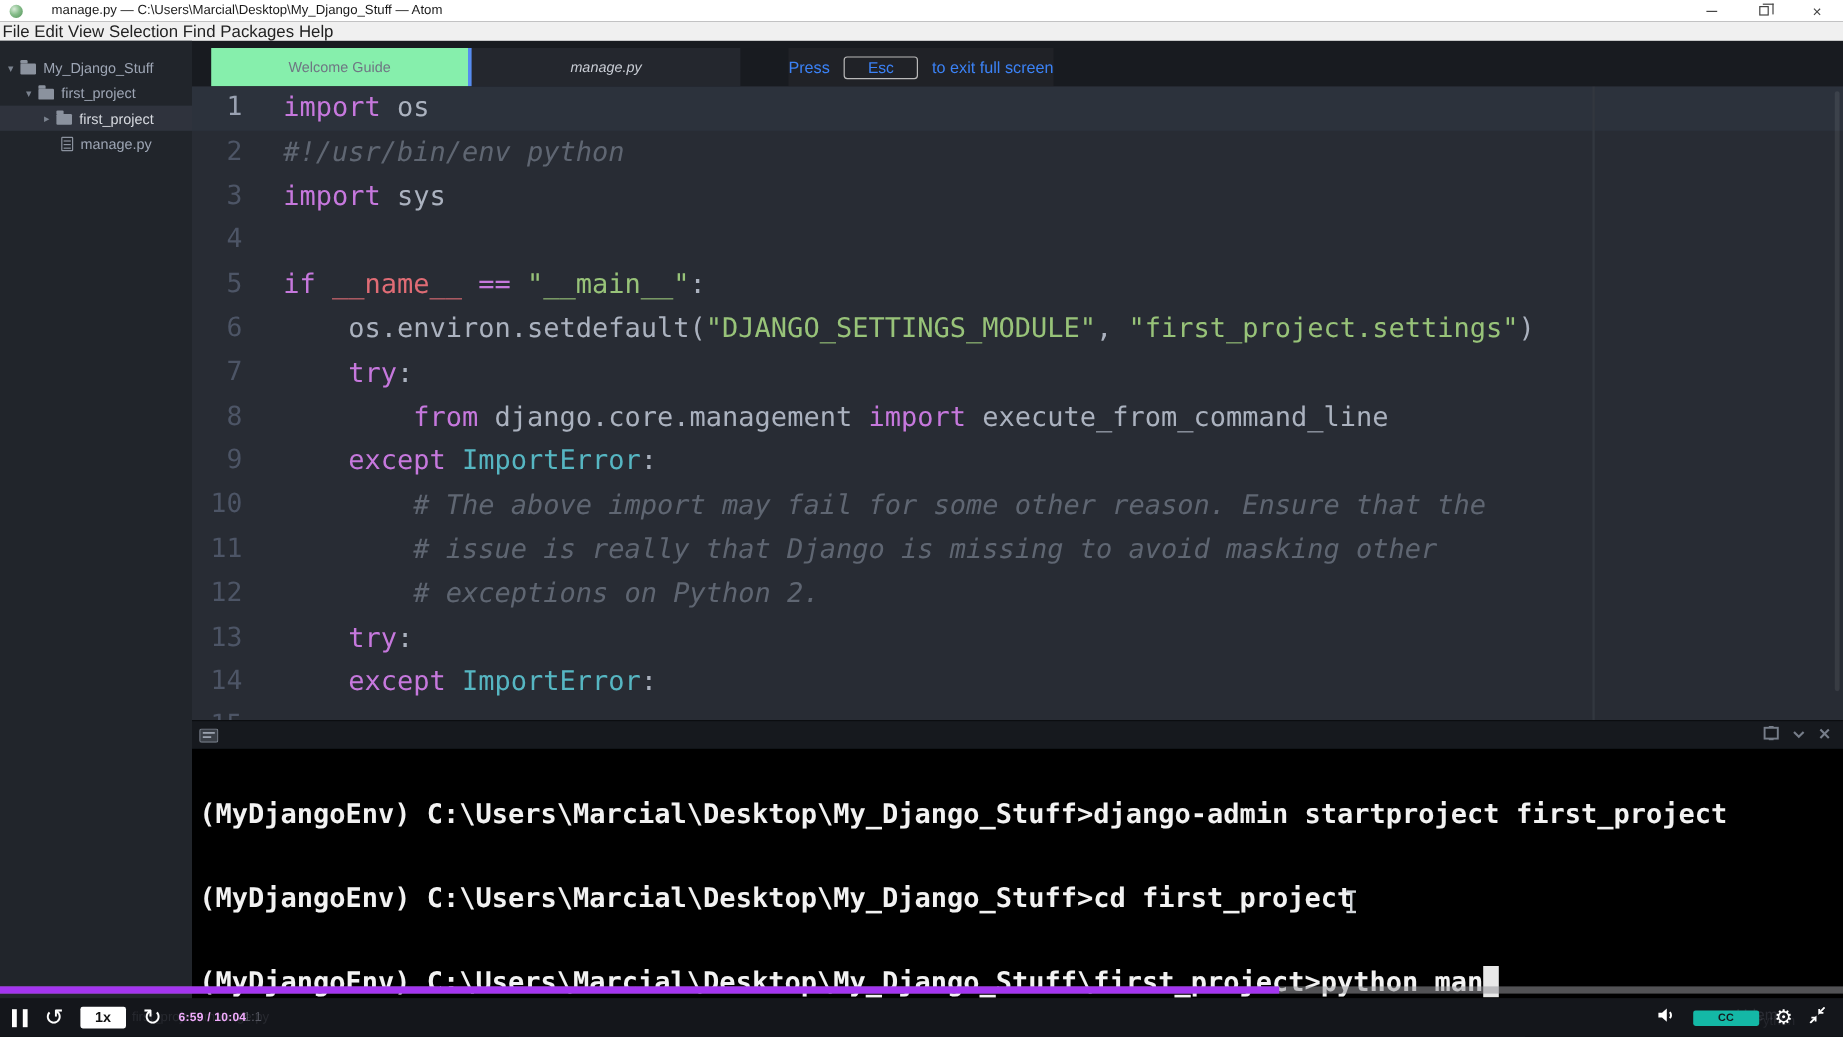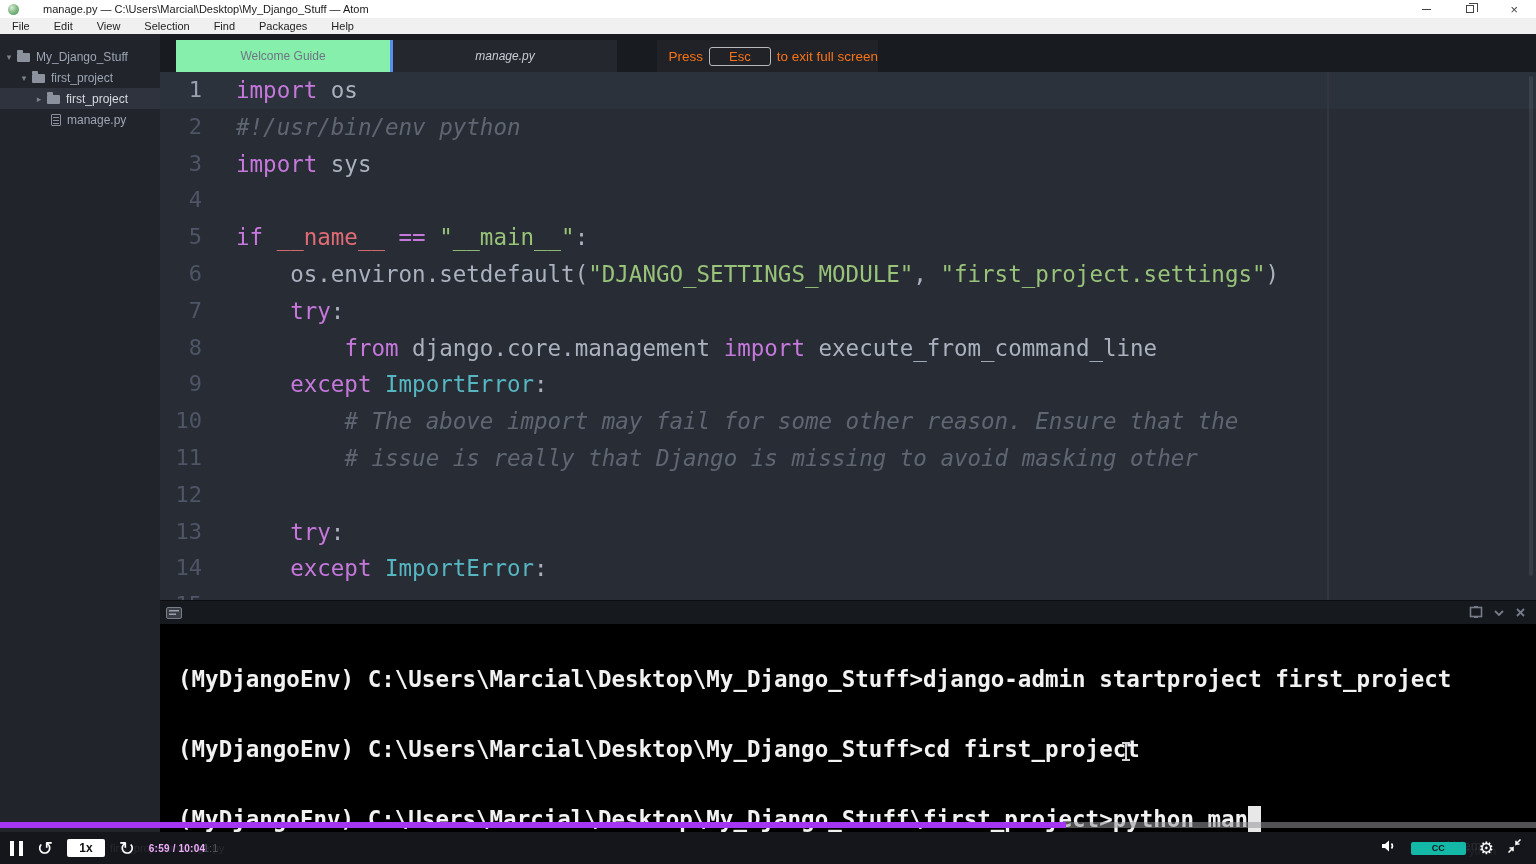--- a/index.html
+++ b/index.html
@@ -13,42 +13,42 @@
   .title-text { font-size:11px; color:#1a1a1a; margin-left:7px; white-space:nowrap;padding-left:17px; }
   .win-controls { position:absolute; right:0; top:0; height:18px; display:flex; }
   .win-btn { width:44px; height:18px; display:flex; align-items:center; justify-content:center; color:#444; }
   .glyph-min { width:9px; height:1px; background:#444; display:block; }
   .glyph-restore { width:8px; height:8px; border:1px solid #444; position:relative; display:block; background:#fff; }
   .glyph-restore::before { content:""; position:absolute; left:2px; top:-3px; width:8px; height:8px; border:1px solid #444; border-bottom:none; border-left:none; }
   .glyph-close { font-size:13px; color:#444; line-height:1; }
 
   
   .menubar { position:absolute; left:0; top:18px; width:1536px; height:16px; background:#f0f0f0; display:flex; align-items:center; }
-  .menu-item { font-size:11px; color:#222; padding:0 12px; }
+  .menu-item { font-size:14px; color:#222; padding:0 2px; }
 
   
   .sidebar { position:absolute; left:0; top:34px; width:160px; height:798px; background:#21252b; overflow:hidden; }
   .tree-row { position:relative; height:21px; display:flex; align-items:center; white-space:nowrap; }
   .tree-row.selected { background:#2f333d; }
   .tree-chevron { font-size:9px; color:#7a828e; width:10px; display:inline-block; text-align:center; flex:none; }
   .icon-folder { width:13px; height:9px; background:#8b929e; border-radius:1px; position:relative; display:inline-block; margin:0 6px 0 3px; flex:none; margin-top:2px; }
   .icon-folder::before { content:""; position:absolute; top:-3px; left:0; width:6px; height:3px; background:#8b929e; border-radius:1px 1px 0 0; }
   .icon-file { width:10px; height:12px; border:1px solid #8b929e; border-radius:1px; position:relative; display:inline-block; margin:0 6px 0 4px; flex:none; }
   .icon-file::before { content:""; position:absolute; left:1px; top:2px; width:6px; height:1px; background:#8b929e; box-shadow:0 3px 0 #8b929e, 0 6px 0 #8b929e; }
   .tree-label { font-size:12px; color:#9da5b4; }
   .tree-row.selected .tree-label { color:#d7dae0; }
 
   
   .tabbar { position:absolute; left:160px; top:40px; width:1376px; height:32px; background:#181b20; display:flex; }
   .tab { height:32px; display:flex; align-items:center; justify-content:center; font-size:12px; color:#6f7683; background:#86efac; position:relative; }
   .tab.t0 { margin-left:16px; width:214px; }
   .tab.t1 { width:227px; background:#24272e; color:#c8ccd4; font-style:italic; border-left:3px solid #568cf0; }
 
   
-  .esc-notice { position:absolute; left:657px; top:40px; width:221px; height:32px; background:#202227; display:flex; align-items:center; justify-content:flex-end; color:#f97316; font-size:13.5px; white-space:pre; }
+  .esc-notice { position:absolute; left:657px; top:40px; width:221px; height:32px; background:#202227; display:flex; align-items:center; justify-content:space-between; color:#3b82f6; font-size:13.5px; white-space:pre; }
   .esc-key { border:1px solid #b9b9b9; border-radius:3px; padding:1px 19px; margin:0 6px; font-size:13px; }
 
   
   .editor { position:absolute; left:160px; top:72px; width:1376px; height:528px; background:#282c34; overflow:hidden; }
   .cursor-line-bg { position:absolute; left:0; width:1376px; height:37px; background:#2c323c; }
   .wrap-guide { position:absolute; left:1167px; top:0; width:2px; height:528px; background:#32373f; }
   .vscrollbar { position:absolute; right:3px; top:4px; width:4px; height:500px; background:rgba(255,255,255,0.08); border-radius:2px; }
   .gutter { position:absolute; left:0; top:0; width:76px; }
   .gutter .ln { height:36.8px; line-height:36.8px; text-align:right; padding-right:34px; font-family:"DejaVu Sans Mono", monospace; font-size:22px; color:#4d5566; }
   .gutter .ln.active { color:#9aa2b2; }
@@ -57,21 +57,21 @@
   .tok-kw  { color:#c678dd; }
   .tok-str { color:#98c379; }
   .tok-com { color:#5f6672; font-style:italic; }
   .tok-red { color:#e06c75; }
   .tok-cyan{ color:#56b6c2; }
 
   
   .term-header { position:absolute; left:160px; top:600px; width:1376px; height:24px; background:#16191e; border-top:1px solid #0b0d10; display:flex; align-items:center; }
   .term-hicon { margin-left:6px; display:flex; align-items:center; }
   .term-ricons { position:absolute; right:10px; top:0; height:24px; display:flex; align-items:center; gap:10px; }
-  .term-body { position:absolute; left:160px; top:624px; width:1376px; height:208px; background:#000; overflow:hidden; padding:38px 0 0 18px; }
+  .term-body { position:absolute; left:160px; top:624px; width:1376px; height:208px; background:#000; overflow:hidden; padding:38px 0 0 6px; }
   .tl { min-height:35px; line-height:35px; white-space:pre; font-family:"DejaVu Sans Mono", monospace; font-weight:bold; font-size:22.5px; color:#f2f2f2; }
   .term-cursor { display:inline-block; width:13px; height:26px; background:#e8e8e8; vertical-align:-5px; }
   .ibeam { position:absolute; left:965px; top:119px; width:2px; height:17px; background:#cfd3d8; }
   .ibeam::before, .ibeam::after { content:""; position:absolute; left:-3px; width:8px; height:2px; background:#cfd3d8; }
   .ibeam::before { top:-1px; } .ibeam::after { bottom:-1px; }
 
   
   .progress { position:absolute; left:0; top:822px; width:1536px; height:6px; background:rgba(150,150,155,0.55); }
   .progress-fill { position:absolute; left:0; top:0; height:6px; background:#a435f0; }
   .controlbar { position:absolute; left:0; top:832px; width:1536px; height:32px; background:#14161b; }
@@ -176,21 +176,21 @@
         <div class="cl"><span class="tok-com">#!/usr/bin/env python</span></div>
         <div class="cl"><span class="tok-kw">import</span><span> sys</span></div>
         <div class="cl"></div>
         <div class="cl"><span class="tok-kw">if</span><span> </span><span class="tok-red">__name__</span><span> </span><span class="tok-kw">==</span><span> </span><span class="tok-str">"__main__"</span><span>:</span></div>
         <div class="cl"><span>    os.environ.setdefault(</span><span class="tok-str">"DJANGO_SETTINGS_MODULE"</span><span>, </span><span class="tok-str">"first_project.settings"</span><span>)</span></div>
         <div class="cl"><span>    </span><span class="tok-kw">try</span><span>:</span></div>
         <div class="cl"><span>        </span><span class="tok-kw">from</span><span> django.core.management </span><span class="tok-kw">import</span><span> execute_from_command_line</span></div>
         <div class="cl"><span>    </span><span class="tok-kw">except</span><span> </span><span class="tok-cyan">ImportError</span><span>:</span></div>
         <div class="cl"><span>        </span><span class="tok-com"># The above import may fail for some other reason. Ensure that the</span></div>
         <div class="cl"><span>        </span><span class="tok-com"># issue is really that Django is missing to avoid masking other</span></div>
-        <div class="cl"><span>        </span></div>
+        <div class="cl"><span>        </span><span class="tok-com"># exceptions on Python 2.</span></div>
         <div class="cl"><span>    </span><span class="tok-kw">try</span><span>:</span></div>
         <div class="cl"><span>    </span><span class="tok-kw">except</span><span> </span><span class="tok-cyan">ImportError</span><span>:</span></div>
       </div>
     <div class="vscrollbar"></div>
   </div>
 
   <div class="term-header">
     <span class="term-hicon">
       <svg width="16" height="12" viewBox="0 0 16 12">
           <rect x="0.5" y="0.5" width="15" height="11" rx="1.5" fill="#3a3f46" stroke="#777e89"></rect>

